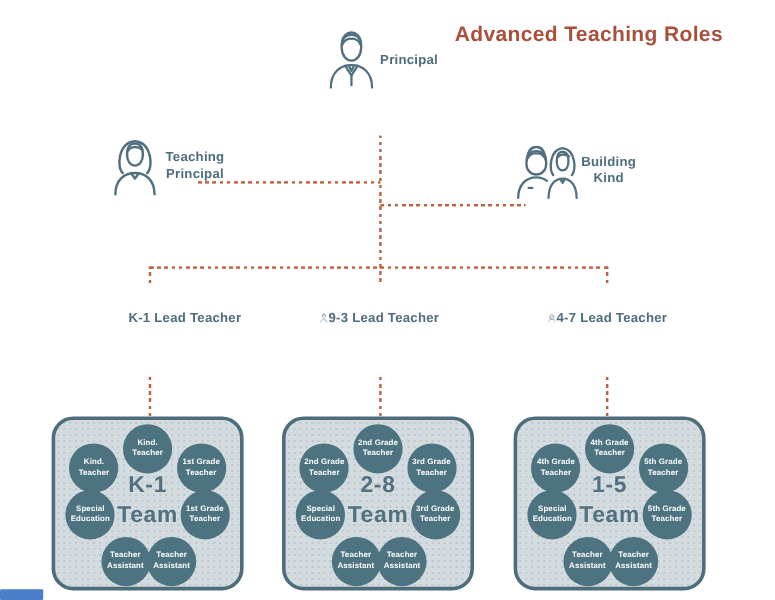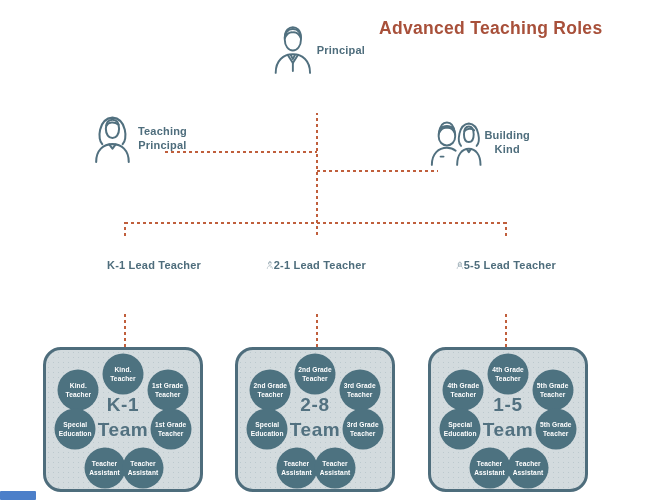--- a/index.html
+++ b/index.html
@@ -116,33 +116,33 @@
     <div class="plabel">K-1 Lead Teacher</div>
   </div>
 
   <div class="node" style="left:266px; top:233px; width:100px;">
     <svg width="62" height="64" viewBox="0 0 100 100">
       <path d="M34,32 C34,15 42,10 50,10 C58,10 66,15 66,32 C66,45 58,53 50,53 C42,53 34,45 34,32"></path>
       <path d="M33,27 C33,8 43,4 50,4 C60,4 68,9 67,26 C61,16 52,15 44,18"></path>
       <path d="M16,97 C16,74 31,61 50,61 C69,61 84,74 84,97"></path>
       <path d="M60,79 L67,79"></path>
     </svg>
-    <div class="plabel">2-1 Lead Teacher</div>
+    <div class="plabel">9-3 Lead Teacher</div>
   </div>
 
   <div class="node" style="left:456px; top:233px; width:100px;">
     <svg width="62" height="64" viewBox="0 0 100 100">
       <path d="M31,60 C24,54 24,12 50,10 C76,12 76,54 69,60"></path>
       <path d="M33,48 C33,20 44,16 50,17 C60,18 66,24 66,36"></path>
       <path d="M38,36 C39,43 44,50 50,50 C57,50 63,42 64,33"></path>
       <path d="M14,97 C14,76 30,62 50,62 C70,62 86,76 86,97"></path>
       <path d="M44,64 L50,72 L56,64"></path>
       <path d="M31,60 L31,68 M69,60 L69,68"></path>
     </svg>
-    <div class="plabel">5-5 Lead Teacher</div>
+    <div class="plabel">4-7 Lead Teacher</div>
   </div>
 
   <div class="team" style="left:43px;">
     <div class="member c-top">Kind. Teacher</div>
     <div class="member c-tl">Kind. Teacher</div>
     <div class="member c-tr">1st Grade Teacher</div>
     <div class="member c-l">Special Education</div>
     <div class="member c-r">1st Grade Teacher</div>
     <div class="member c-bl">Teacher Assistant</div>
     <div class="member c-br">Teacher Assistant</div>

